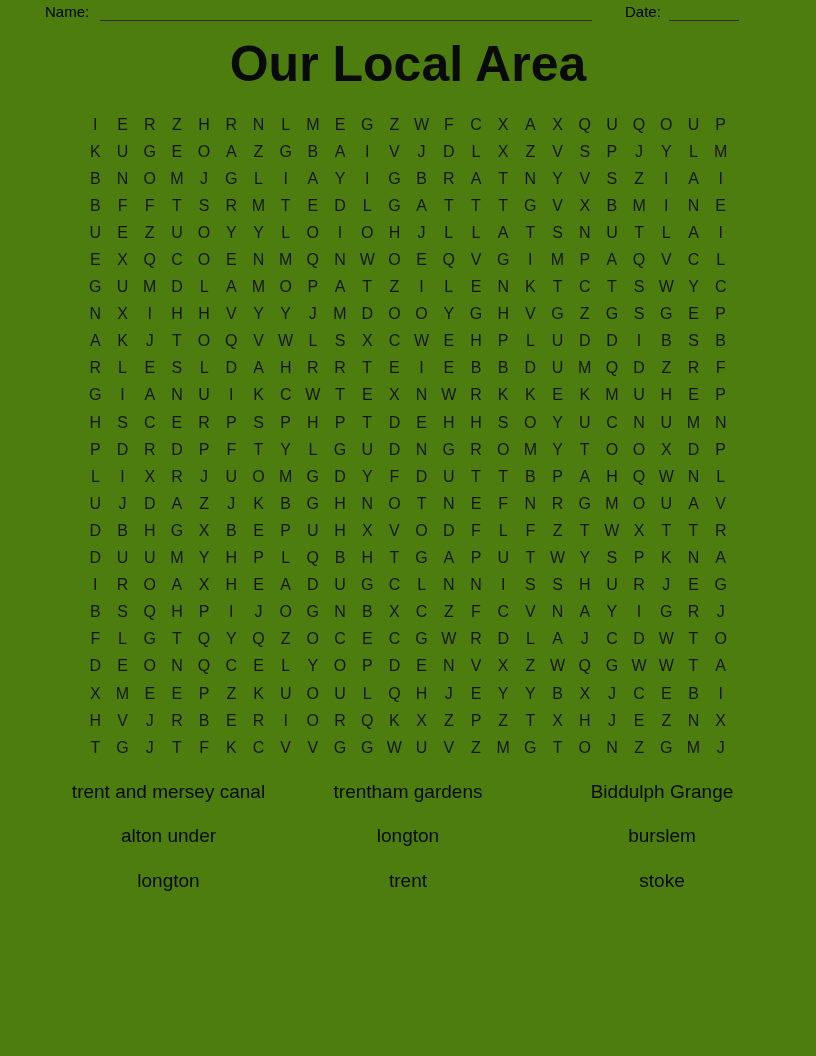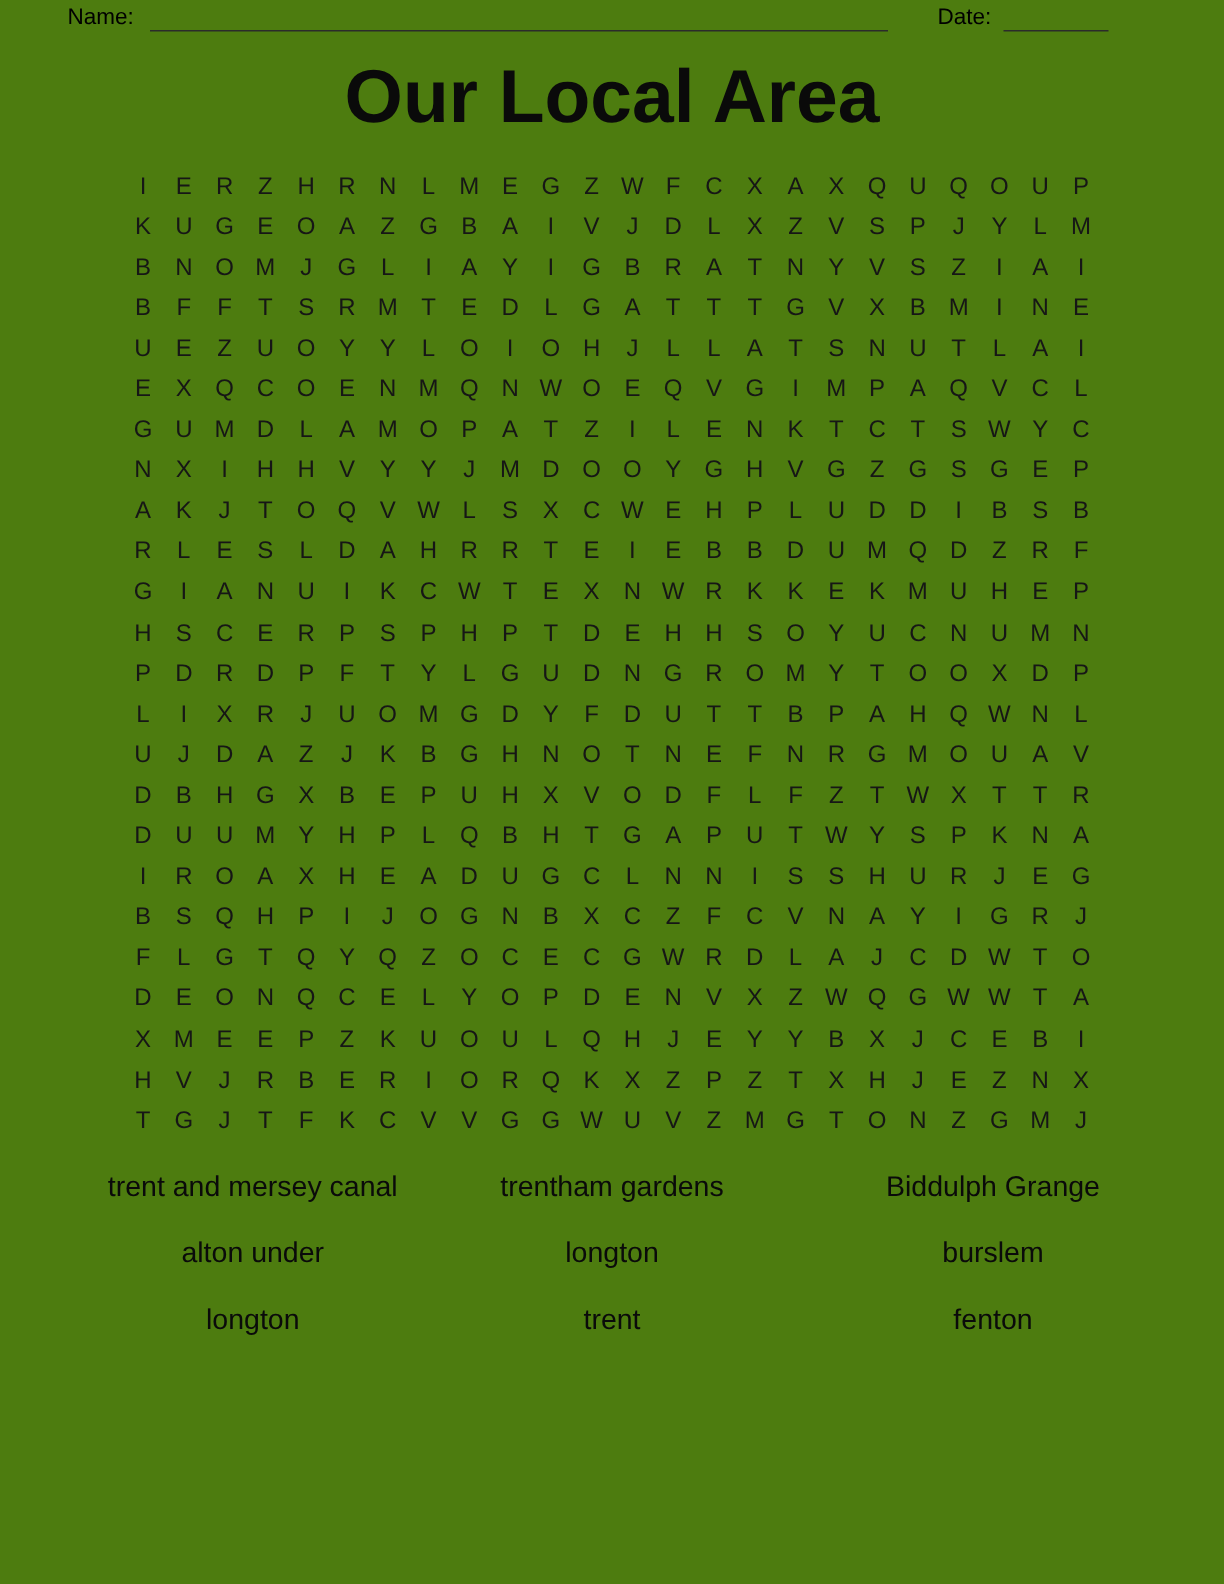--- a/index.html
+++ b/index.html
@@ -717,16 +717,16 @@
 
   <div class="word-list">
       <div class="word">trent and mersey canal</div>
       <div class="word">trentham gardens</div>
       <div class="word">Biddulph Grange</div>
       <div class="word">alton under</div>
       <div class="word">longton</div>
       <div class="word">burslem</div>
       <div class="word">longton</div>
       <div class="word">trent</div>
-      <div class="word">fenton</div>
+      <div class="word">stoke</div>
     </div>
 
 </div>
 
 </body></html>

